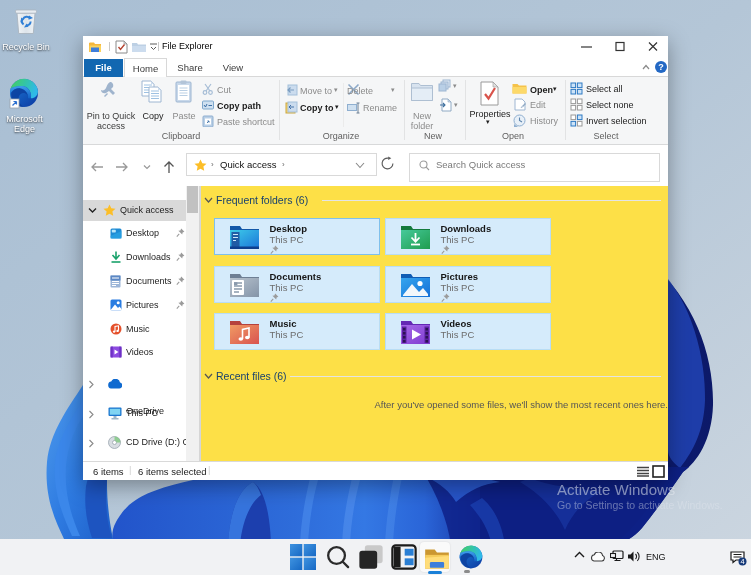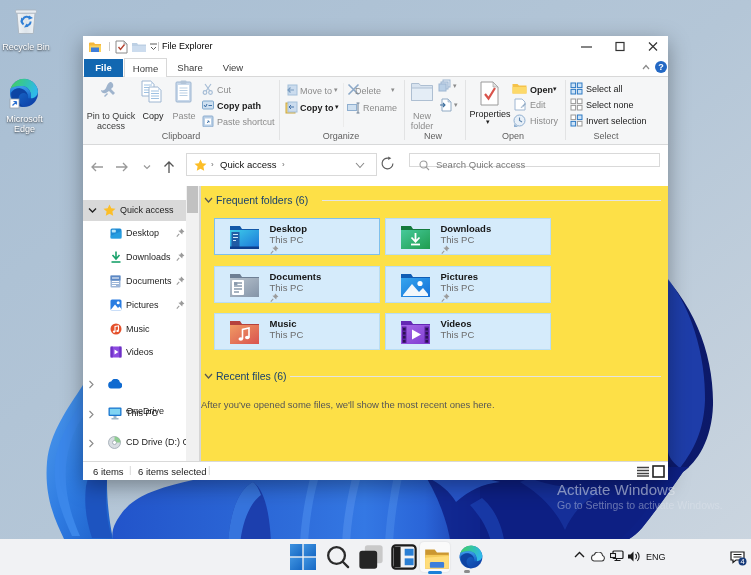--- a/index.html
+++ b/index.html
@@ -18,21 +18,21 @@
 #hometab{left:41px;width:43px;background:#fff;border:1px solid #d8d8d8;border-bottom:none;height:20px;}
 #ribbon{left:0;top:41px;width:585px;height:68px;background:#f5f6f7;border-bottom:1px solid #d8d9da;}
 .gsep{position:absolute;top:3px;width:1px;height:60px;background:#e2e3e4;}
 .glabel{position:absolute;top:54px;font-size:9px;color:#606060;width:100px;text-align:center;}
 .rtext{position:absolute;font-size:9px;color:#3c3c3c;white-space:nowrap;}
 .rgray{color:#8b8b8b;}
 .dark{color:#1c1c1c;}
 
 #addr{left:0;top:110px;width:585px;height:40px;background:#fff;}
 #abox{left:103px;top:7px;width:191px;height:23px;border:1px solid #d9d9d9;background:#fff;}
-#sbox{left:326px;top:7px;width:251px;height:14px;border:1px solid #d9d9d9;background:#fff;}
+#sbox{left:326px;top:7px;width:251px;height:29px;border:1px solid #d9d9d9;background:#fff;}
 
 #main{left:0;top:150px;width:585px;height:275px;background:#fff;}
 #sidebar{left:0;top:0;width:103px;height:275px;background:#fff;overflow:hidden;}
 #sscroll{left:103px;top:0;width:13px;height:275px;background:#f1f1f1;}
 #sdivider{left:116px;top:0;width:2px;height:275px;background:#d6d6d6;}
 .srow{position:absolute;left:0;width:103px;height:21px;font-size:9px;color:#1c1c1c;line-height:21px;}
 .pin{position:absolute;right:1px;top:5px;}
 #content{left:118px;top:0;width:467px;height:275px;background:#fde047;}
 .ghead{position:absolute;font-size:10.5px;color:#17406e;}
 .grule{position:absolute;height:1px;background:#e4e4e4;}
@@ -265,21 +265,21 @@
       <rect x="1" y="2" width="9" height="10" fill="#fad978" stroke="#caa53e"></rect>
       <rect x="3" y="1" width="9" height="10" fill="#cbdcee" stroke="#a4bfda"></rect>
       <path d="M9 6 H4 M6 4 L4 6 L6 8" stroke="#4472a8" stroke-width="1" fill="none"></path>
     </svg>
     <div class="rtext dark" style="left:217px;top:26px;font-weight:bold;">Copy to</div>
     <span class="rtext dark" style="left:252px;top:26px;font-size:7px;">▾</span>
     <div class="gsep" style="left:260px;top:6px;height:44px;background:#ebebeb;"></div>
     <svg class="abs" style="left:264px;top:6px;" width="13" height="13" viewBox="0 0 13 13">
       <path d="M1.5 1.5 L11.5 11.5 M11.5 1.5 L1.5 11.5" stroke="#8da9c8" stroke-width="1.6"></path>
     </svg>
-    <div class="rtext rgray" style="left:272px;top:9px;">Delete</div>
+    <div class="rtext rgray" style="left:264px;top:9px;">Delete</div>
     <span class="rtext rgray" style="left:308px;top:9px;font-size:7px;">▾</span>
     <svg class="abs" style="left:264px;top:25px;" width="14" height="12" viewBox="0 0 14 12">
       <rect x="0.5" y="2.5" width="9" height="6" fill="#cfe0f0" stroke="#8fafd0"></rect>
       <path d="M11 1 V11 M9.5 1 h3 M9.5 11 h3" stroke="#6b7f94" stroke-width="1"></path>
     </svg>
     <div class="rtext rgray" style="left:280px;top:26px;">Rename</div>
     <div class="glabel" style="left:208px;">Organize</div>
     <div class="gsep" style="left:321px;"></div>
 
     <svg class="abs" style="left:328px;top:5px;" width="22" height="20" viewBox="0 0 22 20">
@@ -631,21 +631,21 @@
         </svg>
         <span class="t1">Videos</span>
           <span class="t2">This PC</span>
       </div>
 
       <svg class="abs" style="left:3px;top:187px;" width="9" height="7" viewBox="0 0 9 7">
           <path d="M1 1 L4.5 5 L8 1" stroke="#555" stroke-width="1.2" fill="none"></path>
         </svg>
       <span class="ghead" style="left:15px;top:184px;">Recent files (6)</span>
       <div class="grule" style="left:89px;top:190px;width:371px;"></div>
-      <div class="abs" style="left:0;top:213px;width:467px;text-align:left;font-size:9.5px;color:#555;">After you've opened some files, we'll show the most recent ones here.</div>
+      <div class="abs" style="left:0;top:213px;width:467px;text-align:right;font-size:9.5px;color:#555;">After you've opened some files, we'll show the most recent ones here.</div>
     </div>
   </div>
   <div class="abs" id="status">
     <span style="position:absolute;left:10px;top:4px;">6 items</span>
     <span style="position:absolute;left:46px;top:2px;color:#d0d0d0;">|</span>
     <span style="position:absolute;left:55px;top:4px;">6 items selected</span>
     <span style="position:absolute;left:125px;top:2px;color:#d0d0d0;">|</span>
     <svg class="abs" style="left:554px;top:4px;" width="12" height="11" viewBox="0 0 12 11">
       <path d="M0 1.5 H12 M0 4.5 H12 M0 7.5 H12 M0 10 H12" stroke="#444" stroke-width="1.4"></path>
     </svg>

